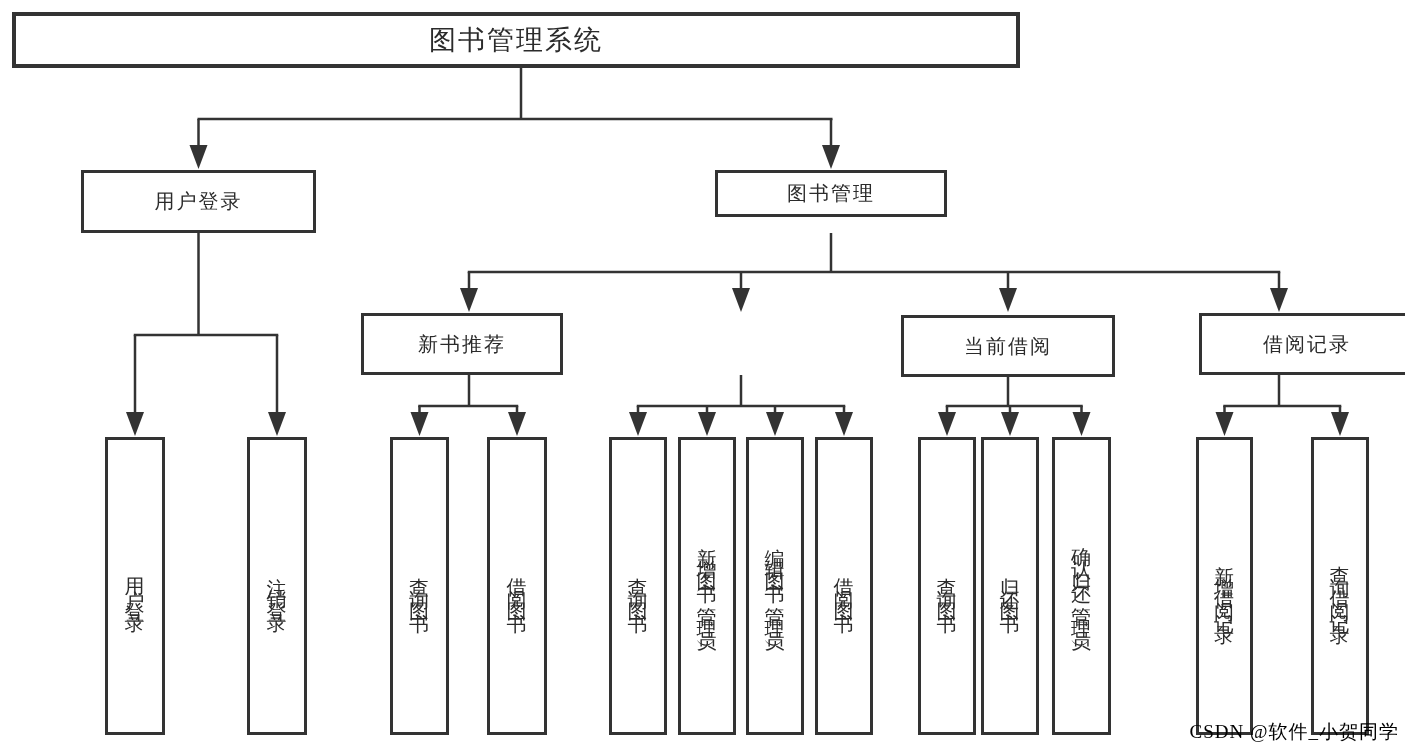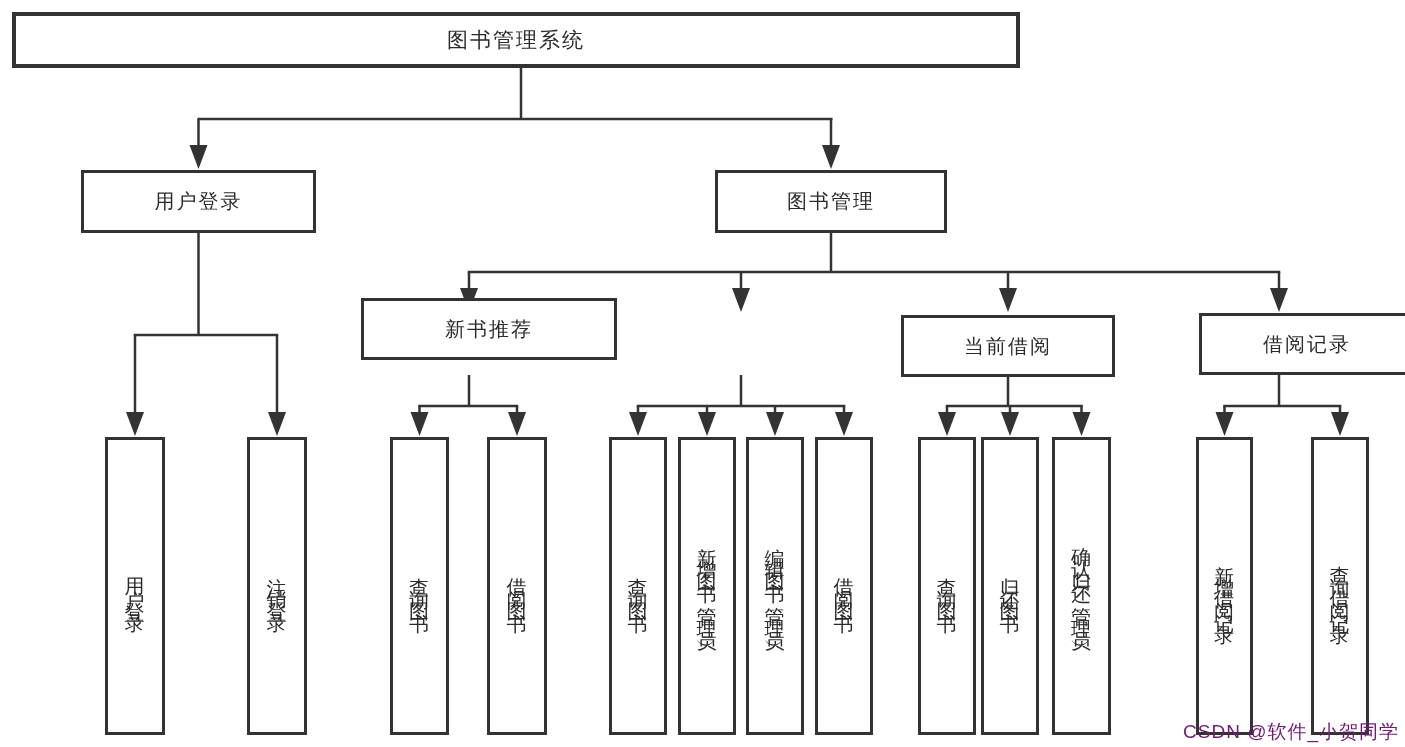--- a/index.html
+++ b/index.html
@@ -12,33 +12,33 @@
   }
   svg.connectors{position:absolute;left:0;top:0;z-index:1;}
   .node{
     position:absolute;box-sizing:border-box;
     background:#ffffff;border:3px solid #333333;
     display:flex;align-items:center;justify-content:center;
     z-index:2;color:#2b2b2b;
   }
   .node.root{border-width:4px;}
   .node.h span{font-size:20px;letter-spacing:2px;white-space:nowrap;}
-  .node.root span{font-size:21px;}
+  .node.root span{font-size:27px;}
   .vtext{
     writing-mode:vertical-rl;
     text-orientation:mixed;
     font-size:20px;
     letter-spacing:12px;
     line-height:1;
     color:#2b2b2b;
     white-space:nowrap;
   }
   .watermark{
     position:absolute;top:719px;right:6px;z-index:3;
-    font-size:19px;color:#701a75;letter-spacing:1px;white-space:nowrap;
+    font-size:19px;color:#000000;letter-spacing:1px;white-space:nowrap;font-family:Liberation Serif, serif;
   }
 </style>
 </head>
 <body>
 
 <div class="canvas">
 
   <svg class="connectors" width="1405" height="747" viewBox="0 0 1405 747">
     <g stroke="#333333" stroke-width="2.5" fill="none">
 
@@ -105,25 +105,25 @@
     </g>
   </svg>
 
   <div class="node h root" style="left:12px;top:12px;width:1008px;height:56px">
     <span>图书管理系统</span>
   </div>
 
   <div class="node h" style="left:81px;top:170px;width:235px;height:63px">
     <span>用户登录</span>
   </div>
-  <div class="node h" style="left:715px;top:170px;width:232px;height:63px">
+  <div class="node h" style="left:715px;top:170px;width:232px;height:47px">
     <span>图书管理</span>
   </div>
 
-  <div class="node h" style="left:361px;top:298px;width:256px;height:62px">
+  <div class="node h" style="left:361px;top:313px;width:202px;height:62px">
     <span>新书推荐</span>
   </div>
   <div class="node h" style="left:901px;top:315px;width:214px;height:62px">
     <span>当前借阅</span>
   </div>
   <div class="node h" style="left:1199px;top:313px;width:216px;height:62px">
     <span>借阅记录</span>
   </div>
 
   <div class="node v" style="left:105px;top:437px;width:60px;height:298px">

